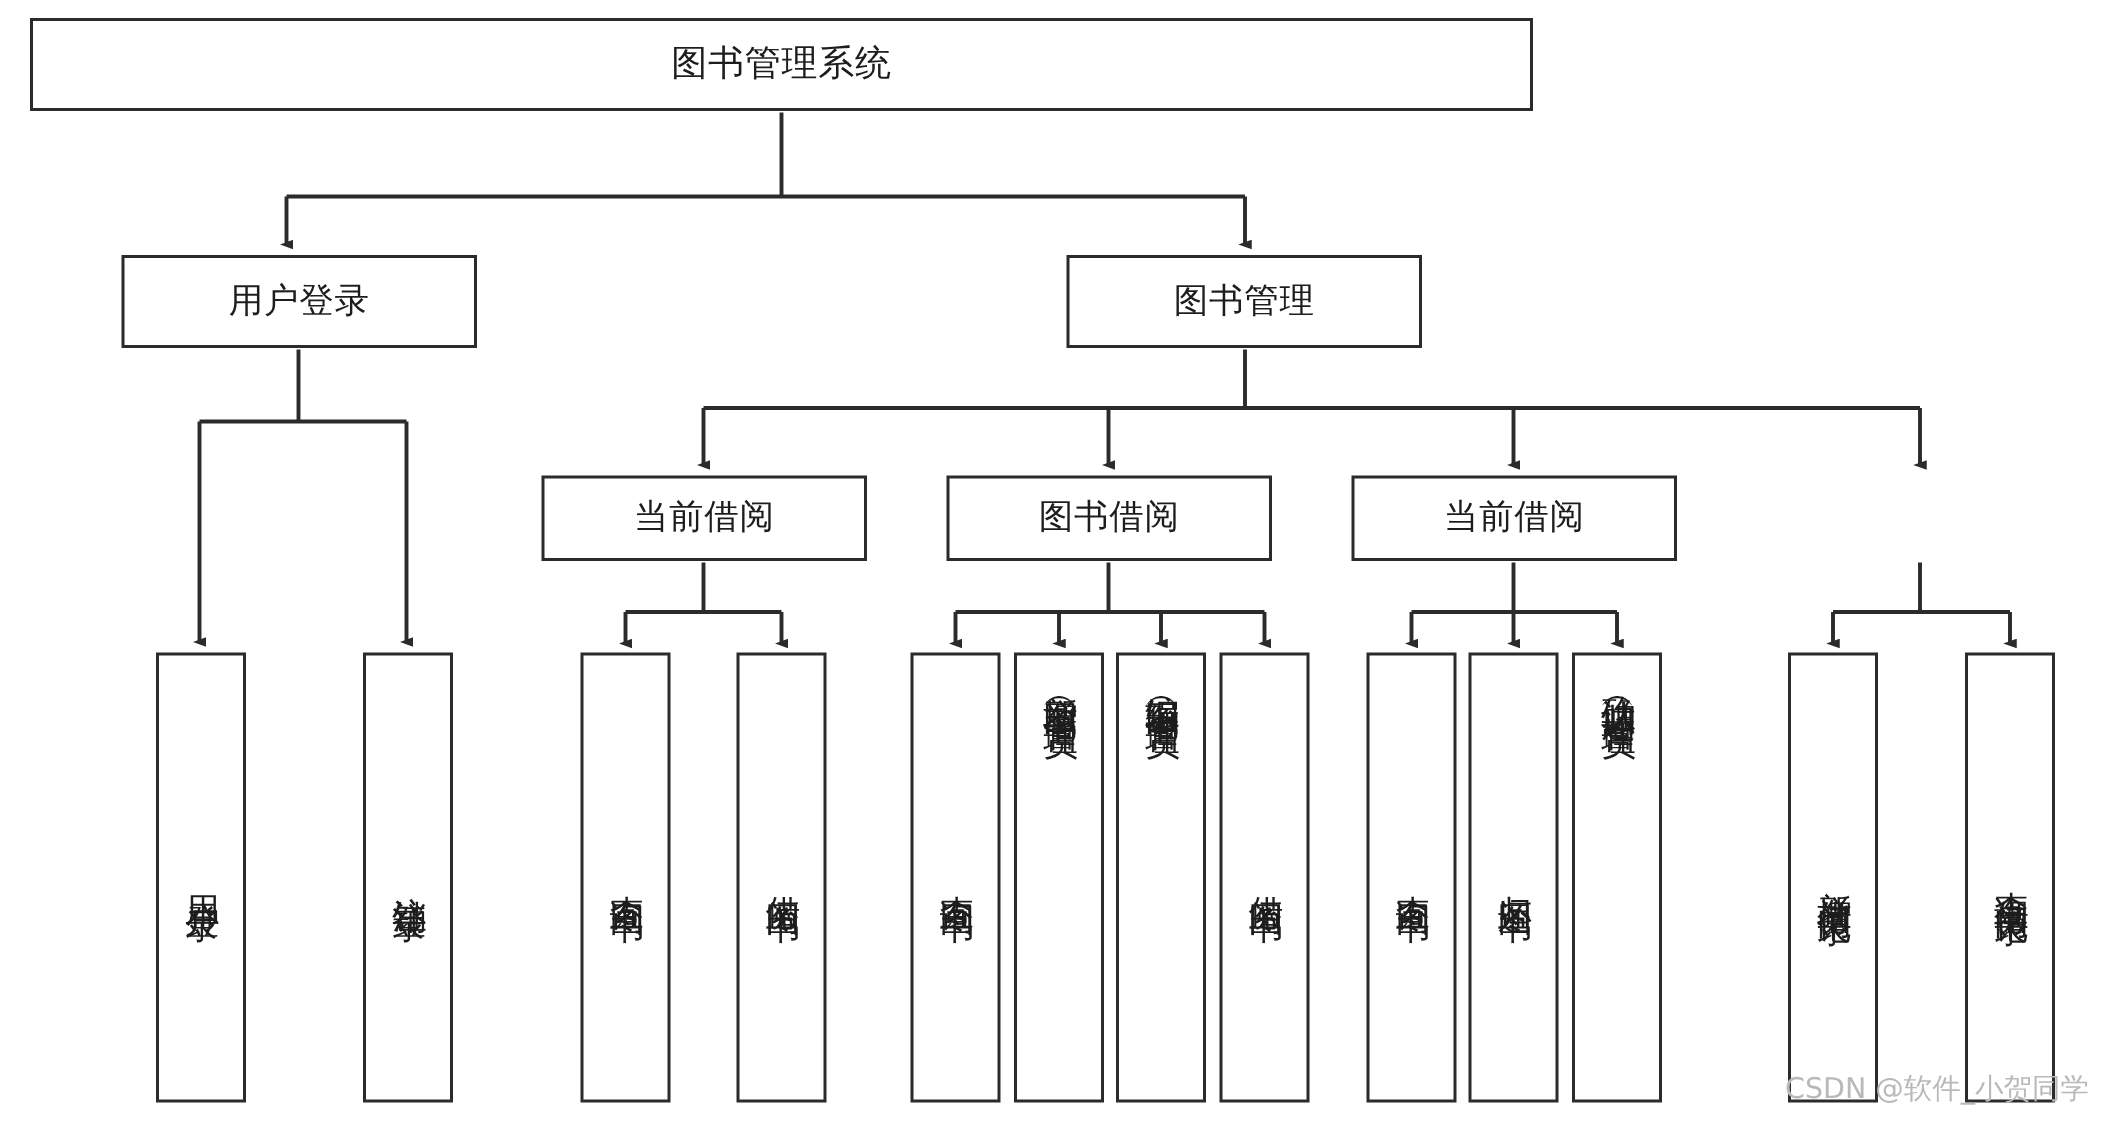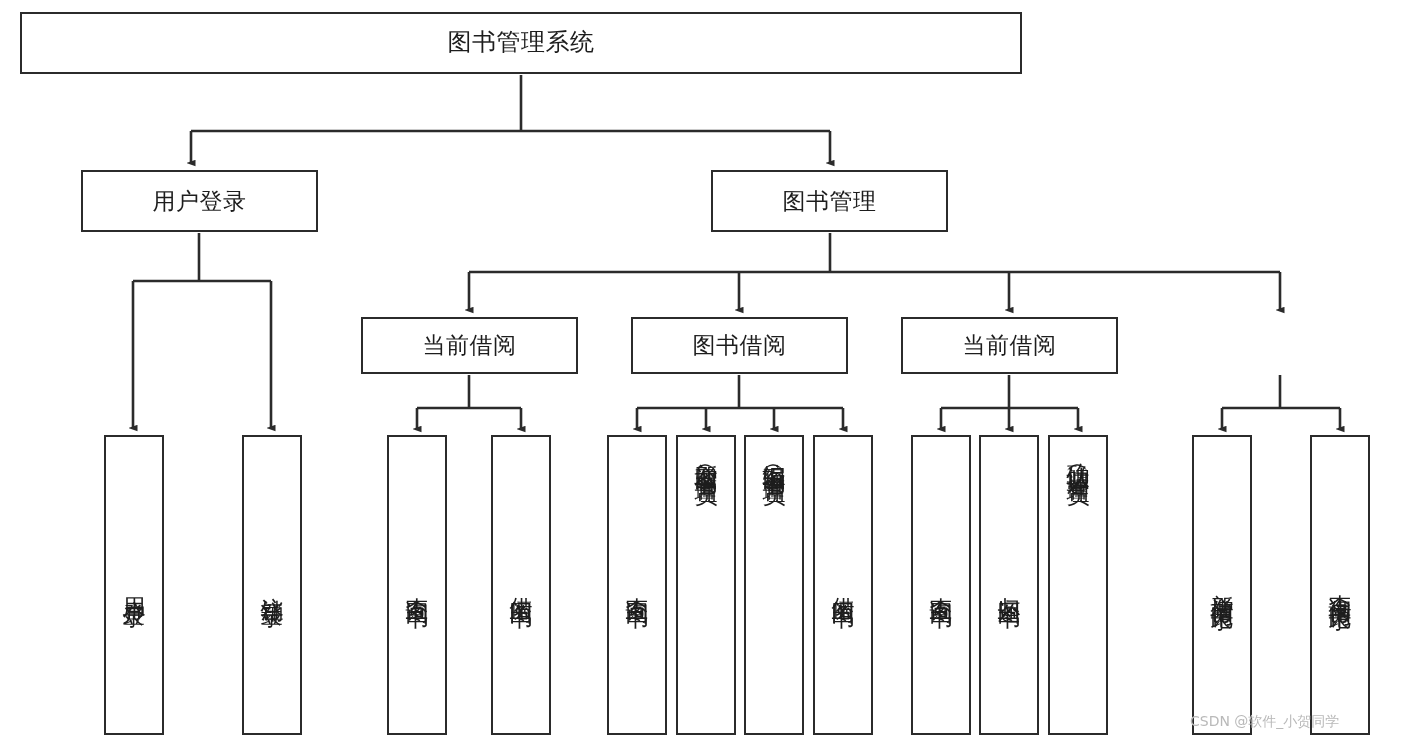--- a/index.html
+++ b/index.html
@@ -63,21 +63,21 @@
     letter-spacing: 3px;
     line-height: 1;
     text-align: left;
   }
   .node.vert.mid {
     align-items: center;
     padding-top: 0;
   }
   #watermark {
     position: absolute;
-    font-size: 14px;
+    font-size: 19px;
     color: #b9b9b9;
     white-space: nowrap;
     user-select: none;
   }
 </style>
 </head>
 <body>
 
 <div id="diagram-root">
 

